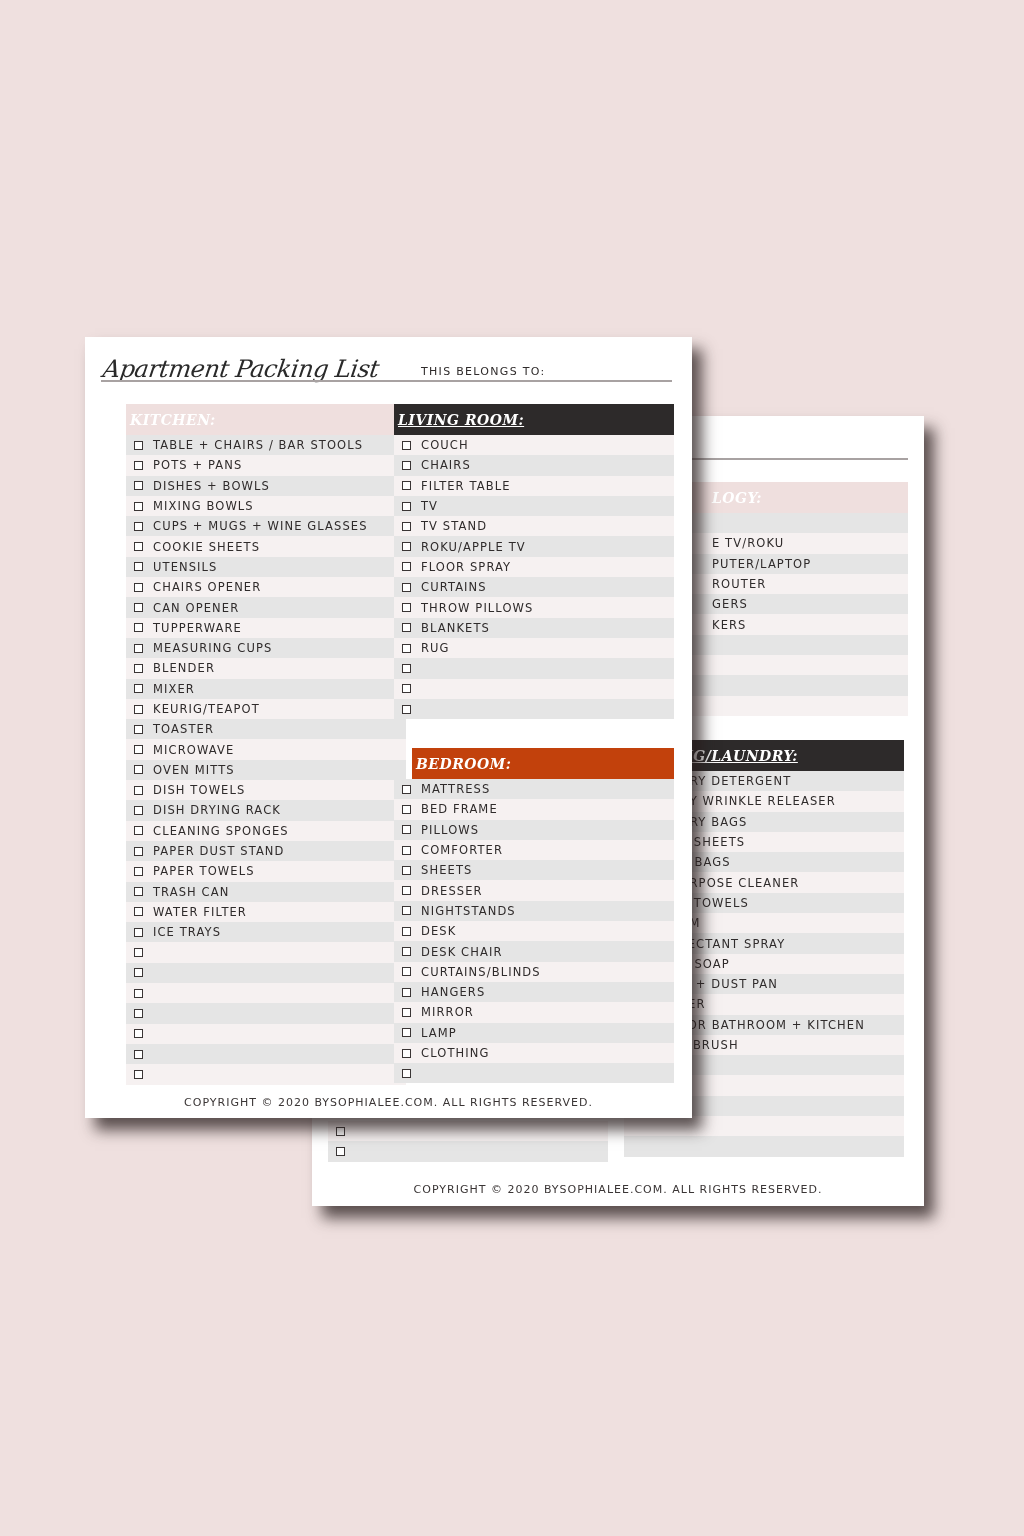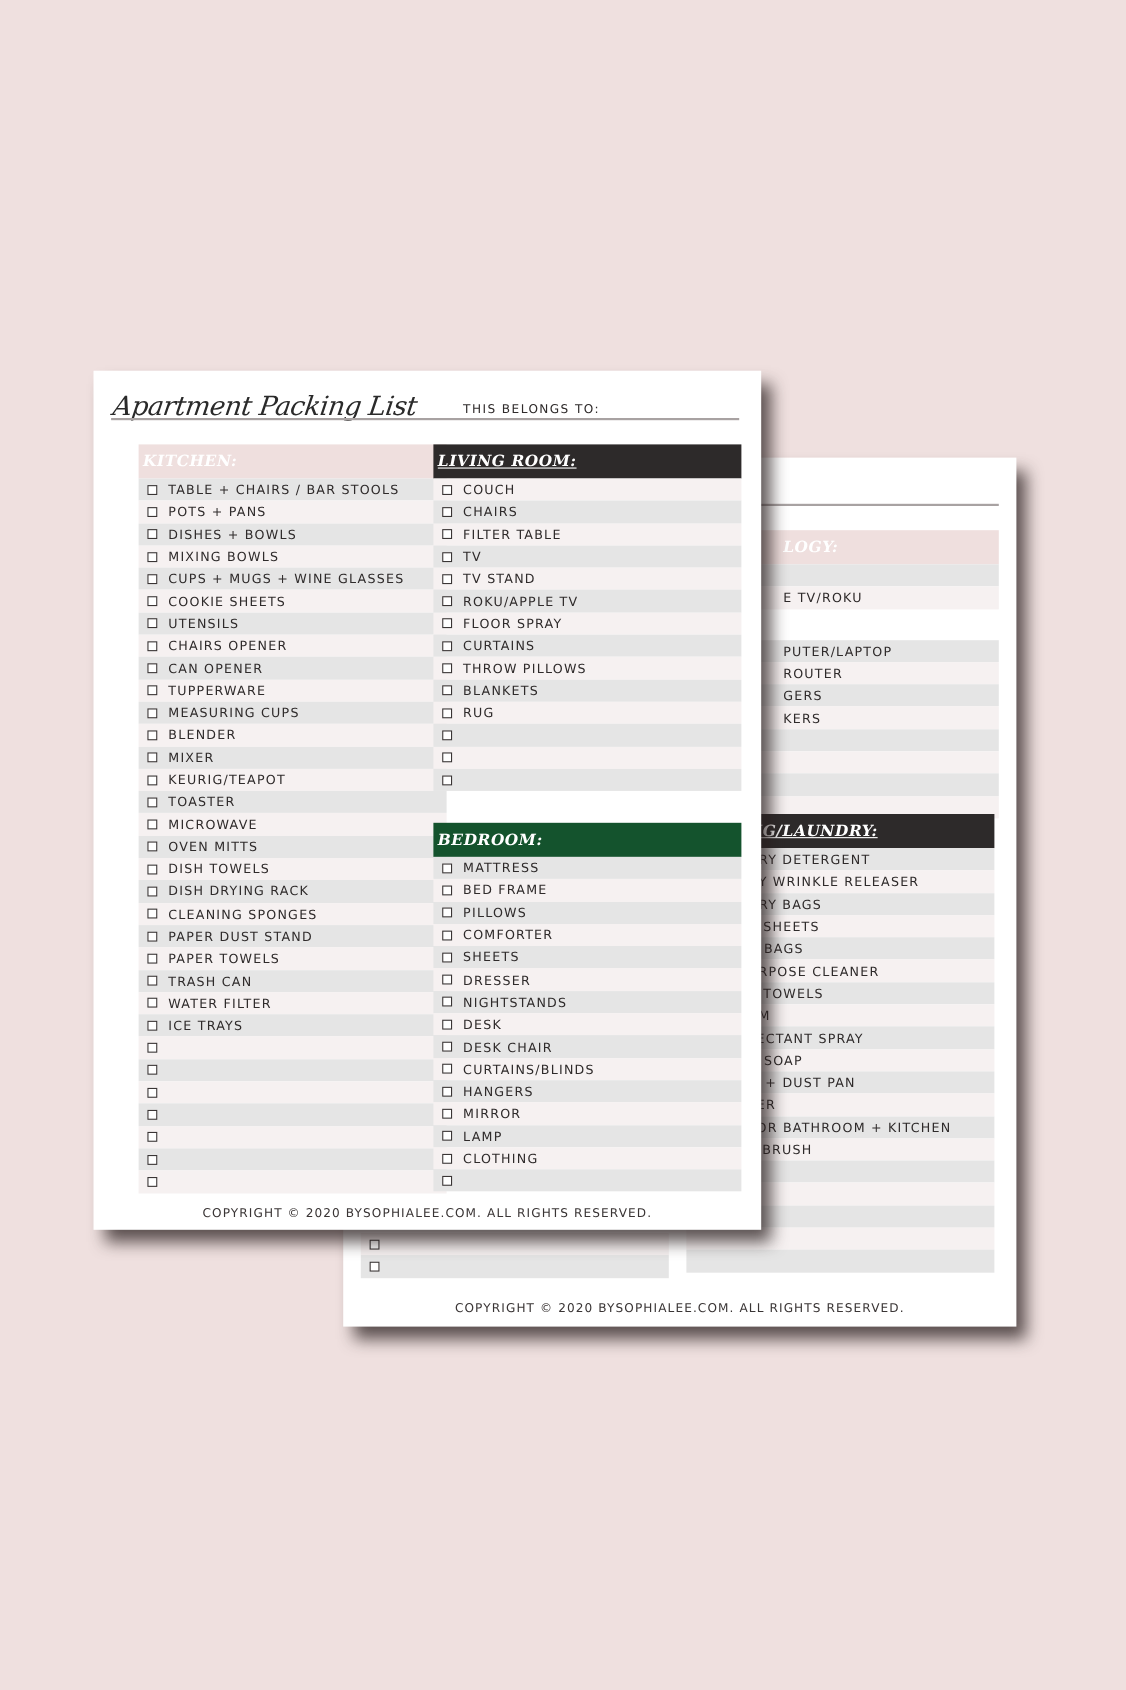--- a/index.html
+++ b/index.html
@@ -29,21 +29,21 @@
     position:absolute; left:16px; right:20px; top:43px; height:2px; background:#a8a2a2;
   }
   .col { position:absolute; width:280px; }
   .sec-header {
     height:31px; line-height:33px; padding-left:4px;
     font-family:"DejaVu Serif", serif; font-weight:bold; font-style:italic;
     font-size:14px; letter-spacing:0.5px; color:#ffffff;
   }
   .sec-header.pink { background:#efdfde; }
   .sec-header.dark { background:#2d2a2a;text-decoration:underline; }
-  .sec-header.mauve { background:#14532d; }
+  .sec-header.mauve { background:#c2410c;margin-left:18px; }
   .row {
     height:20.3px; display:flex; align-items:center; padding-left:8px;
     font-size:11.5px; letter-spacing:1.1px; color:#2f2b2b; white-space:nowrap;
   }
   .row:nth-child(odd) { background:#e5e5e5; }
   .row:nth-child(even) { background:#f6f1f1; }
   .row.alt:nth-child(odd) { background:#f6f1f1; }
   .row.alt:nth-child(even) { background:#e5e5e5; }
   .cb {
     width:9px; height:9px; border:1.3px solid #3a3535; background:#fff;
@@ -71,21 +71,21 @@
 
   <div class="col" style="left:316px;top:66px;">
     <div class="sec-header pink" style="padding-left:84px;">LOGY:</div>
     <div id="tech-rows">
         <div class="row" style="padding-left: 84px;">
           <span></span>
         </div>
         <div class="row" style="padding-left: 84px;">
           <span>E TV/ROKU</span>
         </div>
-        <div class="row" style="padding-left: 84px; margin-top: 28px;">
+        <div class="row" style="padding-left: 84px;">
           <span>PUTER/LAPTOP</span>
         </div>
         <div class="row" style="padding-left: 84px;">
           <span>ROUTER</span>
         </div>
         <div class="row" style="padding-left: 84px;">
           <span>GERS</span>
         </div>
         <div class="row" style="padding-left: 84px;">
           <span>KERS</span>

